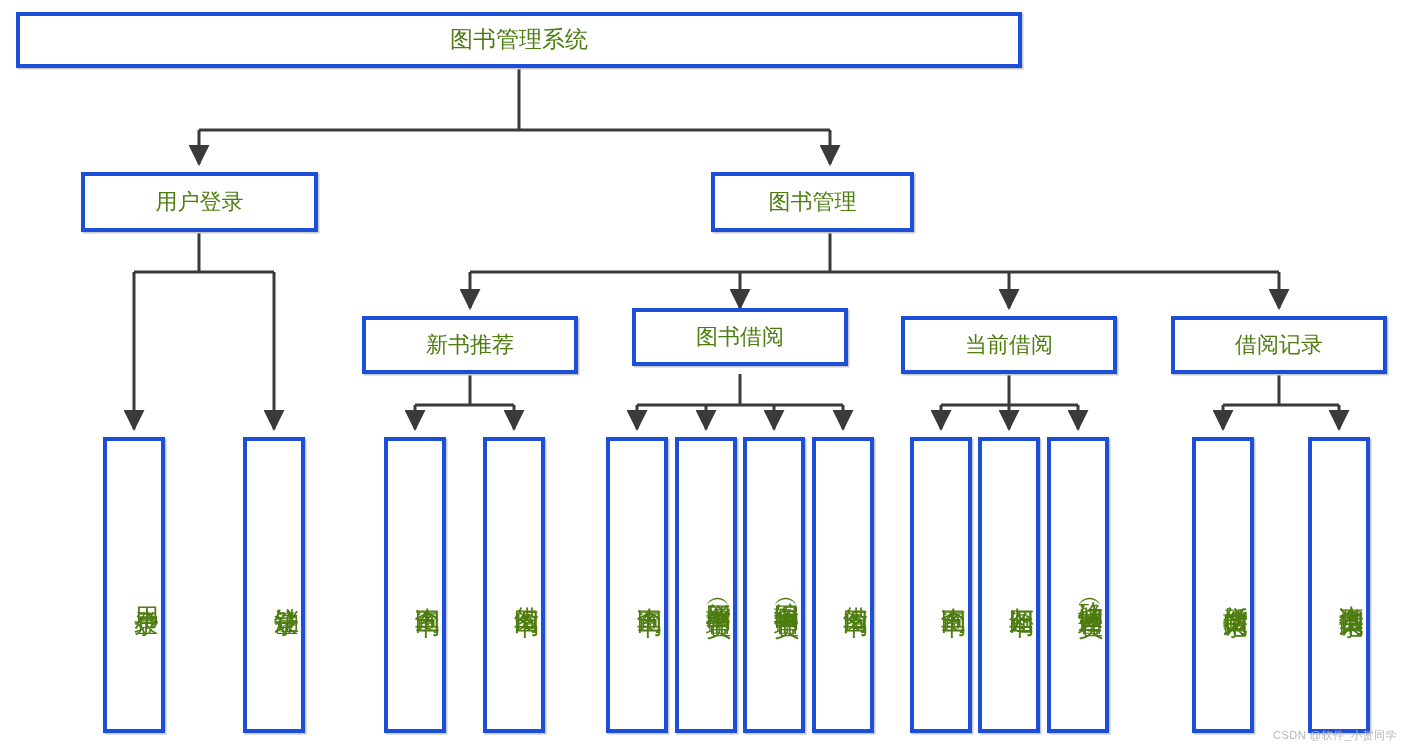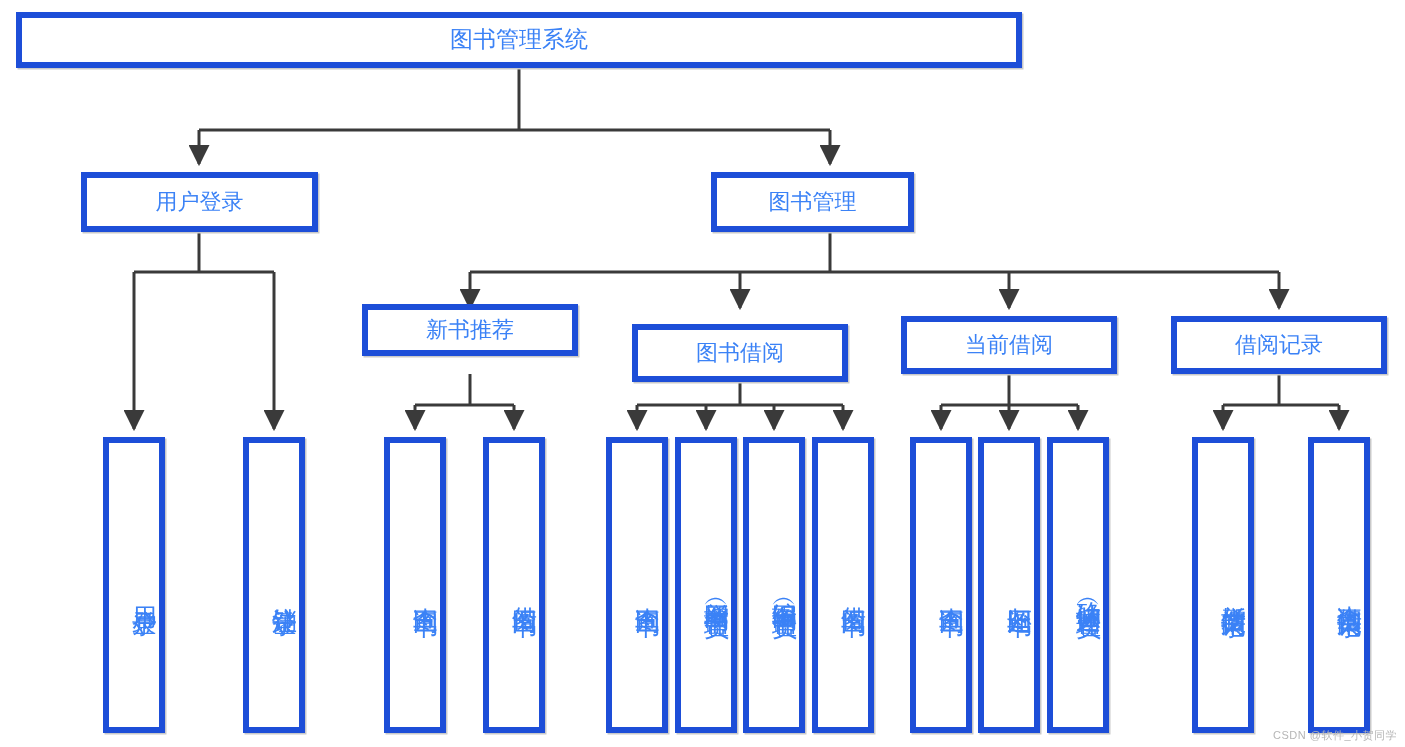--- a/index.html
+++ b/index.html
@@ -21,26 +21,26 @@
     position: absolute;
     left: 0;
     top: 0;
     width: 1405px;
     height: 747px;
     pointer-events: none;
   }
   .node {
     position: absolute;
     box-sizing: border-box;
-    border: 6px solid #1d4ed8;
+    border: 4px solid #1d4ed8;
     background: #ffffff;
     display: flex;
     align-items: center;
     justify-content: center;
-    color: #3b82f6;
+    color: #4d7c0f;
     line-height: 1.18;
     text-align: center;
     box-shadow: 1.5px 1.5px 0 0 #c9c9c9;
   }
   .node.h {
     font-size: 22px;
     writing-mode: horizontal-tb;
   }
   .node.root {
     font-size: 23px;
@@ -117,22 +117,22 @@
       <path d="M 1223 405 L 1223 429" marker-end="url(#arrow)"></path>
       <path d="M 1339 405 L 1339 429" marker-end="url(#arrow)"></path>
     </g>
   </svg>
 
   <div class="node h root" style="left:16px; top:12px; width:1006px; height:56px;">图书管理系统</div>
 
   <div class="node h" style="left:81px; top:172px; width:237px; height:60px;">用户登录</div>
   <div class="node h" style="left:711px; top:172px; width:203px; height:60px;">图书管理</div>
 
-  <div class="node h" style="left:362px; top:304px; width:216px; height:52px;">新书推荐</div>
-  <div class="node h" style="left:632px; top:324px; width:216px; height:58px;">图书借阅</div>
+  <div class="node h" style="left:362px; top:316px; width:216px; height:58px;">新书推荐</div>
+  <div class="node h" style="left:632px; top:308px; width:216px; height:58px;">图书借阅</div>
   <div class="node h" style="left:901px; top:316px; width:216px; height:58px;">当前借阅</div>
   <div class="node h" style="left:1171px; top:316px; width:216px; height:58px;">借阅记录</div>
 
   <div class="node v" style="left:103px; top:437px; width:62px; height:296px;">用户登录</div>
   <div class="node v" style="left:243px; top:437px; width:62px; height:296px;">注销登录</div>
 
   <div class="node v" style="left:384px; top:437px; width:62px; height:296px;">查询图书</div>
   <div class="node v" style="left:483px; top:437px; width:62px; height:296px;">借阅图书</div>
 
   <div class="node v" style="left:606px; top:437px; width:62px; height:296px;">查询图书</div>

